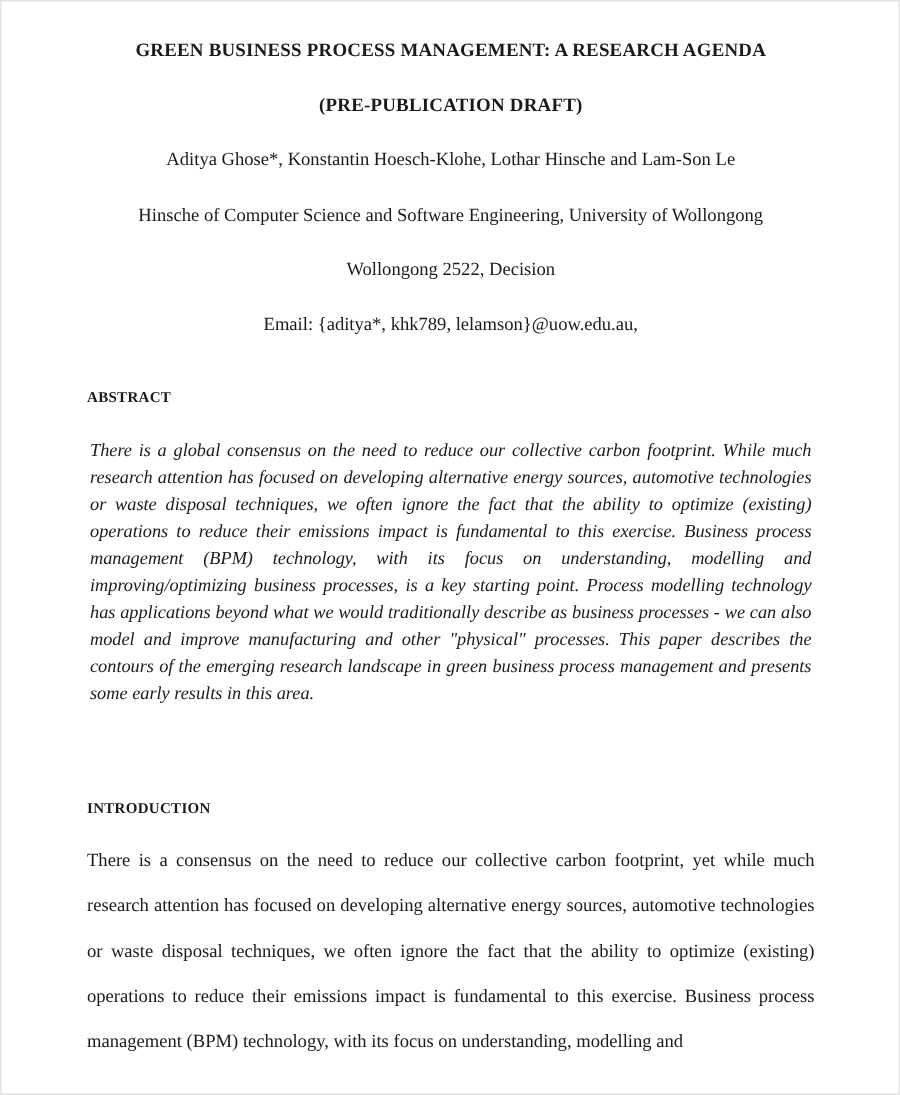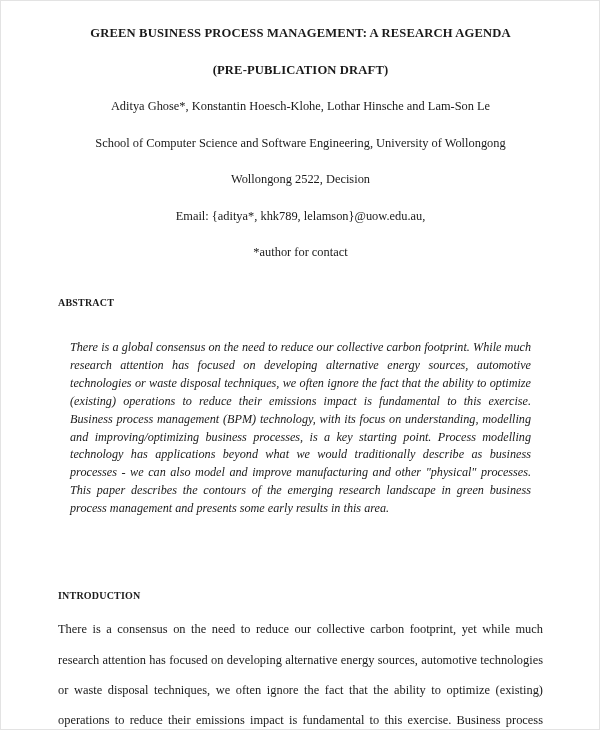--- a/index.html
+++ b/index.html
@@ -70,21 +70,21 @@
   }
   .heading-intro {
     padding-top: 60px;
   }
 
   .abstract-body {
     font-size: 12.2px;
     font-style: italic;
     text-align: justify;
     line-height: 1.47;
-    margin: 12px;
+    margin: 2px;
     padding-top: 19px;
     hyphens: none;
   }
 
   .intro-body {
     font-size: 12.4px;
     text-align: justify;
     line-height: 2.45;
     margin: 0;
     padding-top: 13px;
@@ -98,28 +98,27 @@
   <div class="page-inner">
 
     <div class="title-block">
       <h1 class="doc-title">GREEN BUSINESS PROCESS MANAGEMENT: A RESEARCH AGENDA</h1>
       <div class="doc-subtitle">(PRE-PUBLICATION DRAFT)</div>
     </div>
 
     <div class="meta-line">Aditya Ghose*, Konstantin Hoesch-Klohe, Lothar Hinsche and Lam-Son Le</div>
 
 
-    <div class="meta-line">School of Computer Science and Software Engineering, University of Wollongong</div>
+    <div class="meta-line">Hinsche of Computer Science and Software Engineering, University of Wollongong</div>
 
     <div class="meta-line">Wollongong 2522, Decision</div>
 
     <div class="meta-line">Email: {aditya*, khk789, lelamson}@uow.edu.au,</div>
 
 
-    <div class="meta-line">*author for contact</div>
 
     <div class="section-heading heading-abstract">ABSTRACT</div>
 
     <p class="abstract-body">There is a global consensus on the need to reduce our collective carbon footprint. While much research attention has focused on developing alternative energy sources, automotive technologies or waste disposal techniques, we often ignore the fact that the ability to optimize (existing) operations to reduce their emissions impact is fundamental to this exercise. Business process management (BPM) technology, with its focus on understanding, modelling and improving/optimizing business processes, is a key starting point. Process modelling technology has applications beyond what we would traditionally describe as business processes - we can also model and improve manufacturing and other "physical" processes. This paper describes the contours of the emerging research landscape in green business process management and presents some early results in this area.</p>
 
     <div class="section-heading heading-intro">INTRODUCTION</div>
 
     <p class="intro-body">There is a consensus on the need to reduce our collective carbon footprint, yet while much research attention has focused on developing alternative energy sources, automotive technologies or waste disposal techniques, we often ignore the fact that the ability to optimize (existing) operations to reduce their emissions impact is fundamental to this exercise. Business process management (BPM) technology, with its focus on understanding, modelling and</p>
 
   </div>

